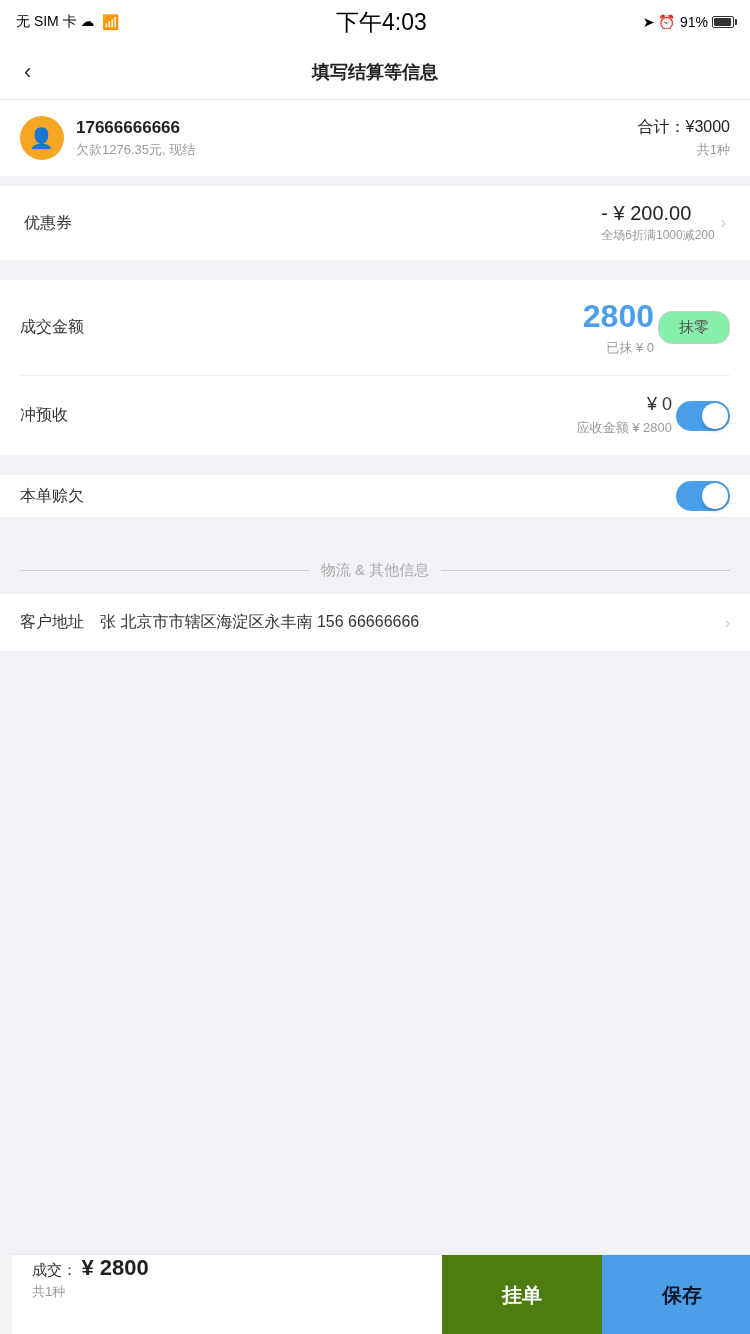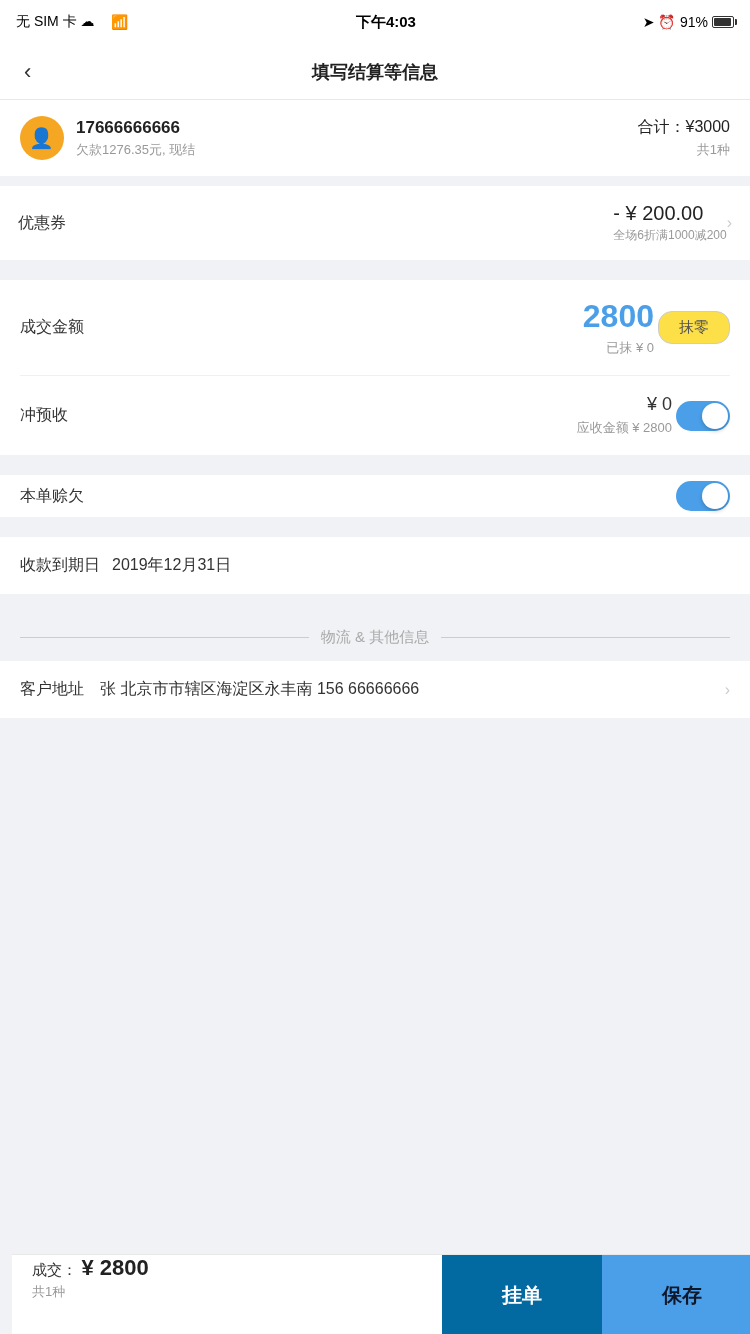--- a/index.html
+++ b/index.html
@@ -17,22 +17,22 @@
     .status-bar {
       height: 44px;
       background: #fff;
       display: flex;
       align-items: center;
       justify-content: space-between;
       padding: 0 16px;
       font-size: 15px;
       font-weight: 500;
     }
-    .status-left { display: flex; align-items: center; gap: 17px; font-size: 14px; }
-    .status-center { font-size: 15px; font-weight: 700; }
+    .status-left { display: flex; align-items: center; gap: 8px; font-size: 14px; }
+    .status-center { font-size: 23px; font-weight: 400; }
     .status-right { display: flex; align-items: center; gap: 4px; font-size: 14px; }
     .battery-box {
       display: inline-flex; align-items: center; gap: 2px;
     }
     .battery-body {
       width: 22px; height: 12px; border: 1.5px solid #333; border-radius: 2px; position: relative;
     }
     .battery-body::after {
       content: '';
       position: absolute; top: 50%; right: -4px; transform: translateY(-50%);
@@ -114,29 +114,29 @@
     }
     .user-right .count {
       font-size: 13px; color: #999; margin-top: 3px;
     }
 
     
     .coupon-row {
       display: flex;
       align-items: center;
       justify-content: space-between;
-      padding: 16px 18px;
+      padding: 16px 24px;
       background: #fff;
       margin-bottom: 10px;
     }
     .coupon-label {
       font-size: 16px; color: #333;
     }
     .coupon-right {
-      display: flex; align-items: center; gap: 0;
+      display: flex; align-items: center; gap: 6px;
     }
     .coupon-discount {
       font-size: 20px; color: #222; font-weight: 500;
     }
     .coupon-desc {
       font-size: 12px; color: #999; margin-top: 2px; text-align: right;
     }
     .chevron-right {
       font-size: 16px; color: #ccc;
     }
@@ -169,21 +169,21 @@
     }
     .amount-blue {
       font-size: 32px; color: #4a9fe8; font-weight: 600;
     }
     .round-zero-btn {
       border: 1px solid #ccc;
       border-radius: 14px;
       padding: 6px 20px;
       font-size: 15px;
       color: #555;
-      background: #fde047;
+      background: #86efac;
       cursor: pointer;
     }
     .amount-sub {
       font-size: 13px; color: #999; text-align: right; margin-top: 4px;
     }
     .amount-col {
       text-align: right;
     }
 
     
@@ -282,21 +282,21 @@
       font-size: 15px; color: #333;
     }
     .bottom-total-amount {
       font-size: 22px; font-weight: 700; color: #222;
     }
     .bottom-count {
       font-size: 13px; color: #999; margin-top: 2px;
     }
     .btn-pending {
       width: 160px; height: 80px;
-      background: #0369a1;
+      background: #4d7c0f;
       display: flex; align-items: center; justify-content: center;
       font-size: 20px; font-weight: 600; color: #fff;
       cursor: pointer;
     }
     .btn-save {
       width: 160px; height: 80px;
       background: #4a9fe8;
       display: flex; align-items: center; justify-content: center;
       font-size: 20px; font-weight: 600; color: #0f172a;
       cursor: pointer;
@@ -389,24 +389,20 @@
 
   <div class="row-no-border card">
     <span class="row-label">本单赊欠</span>
     <div class="toggle">
       <div class="toggle-knob"></div>
     </div>
   </div>
 
   <div class="separator"></div>
 
-  <div class="due-date-row card">
-    <span class="due-label">收款到期日</span>
-    <span class="due-value">2019年12月31日</span>
-  </div>
 
   <div class="separator"></div>
 
   <div class="divider-text">
     <div class="divider-line"></div>
     <span class="divider-label">物流 &amp; 其他信息</span>
     <div class="divider-line"></div>
   </div>
 
   <div class="address-row card">

